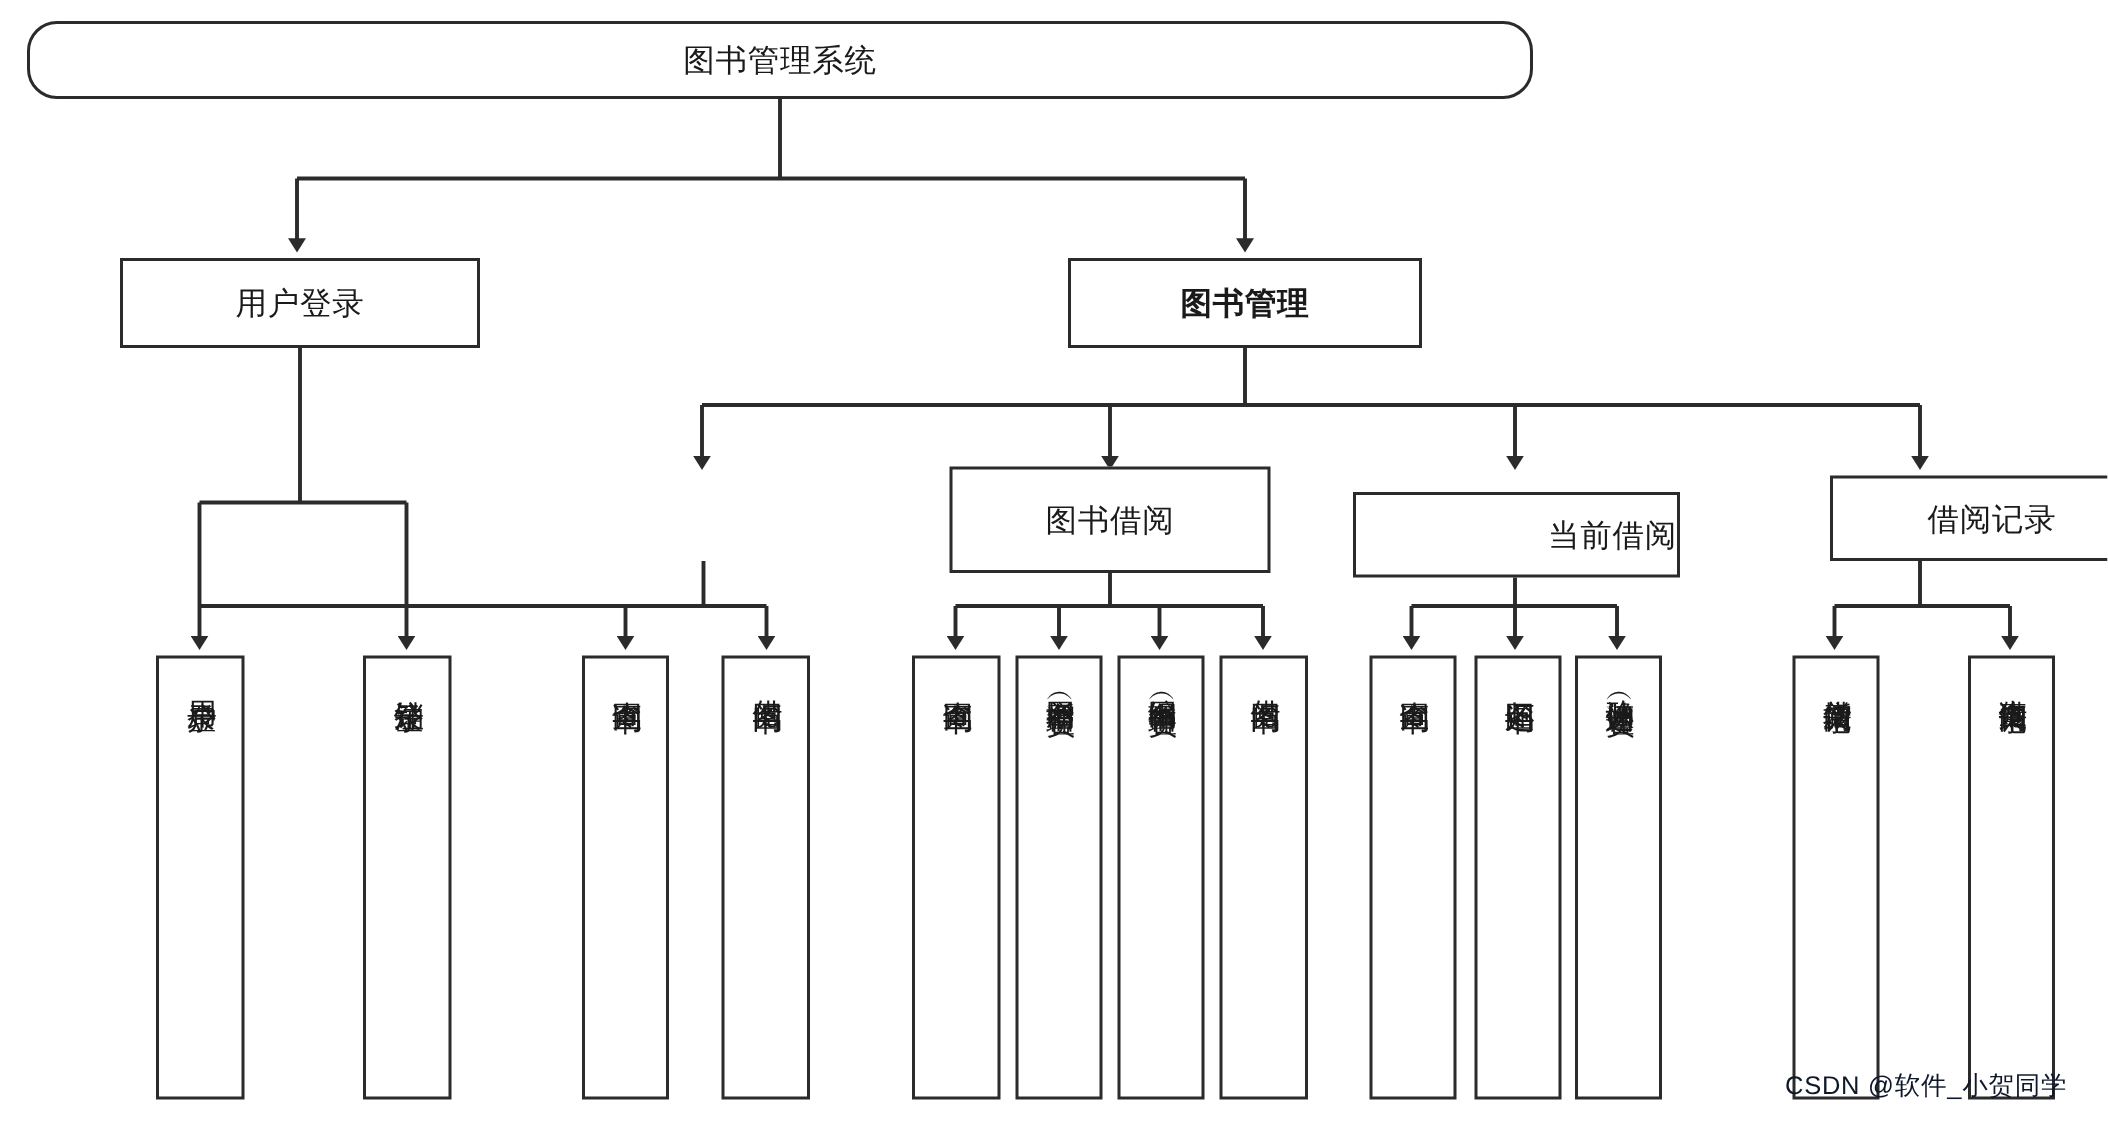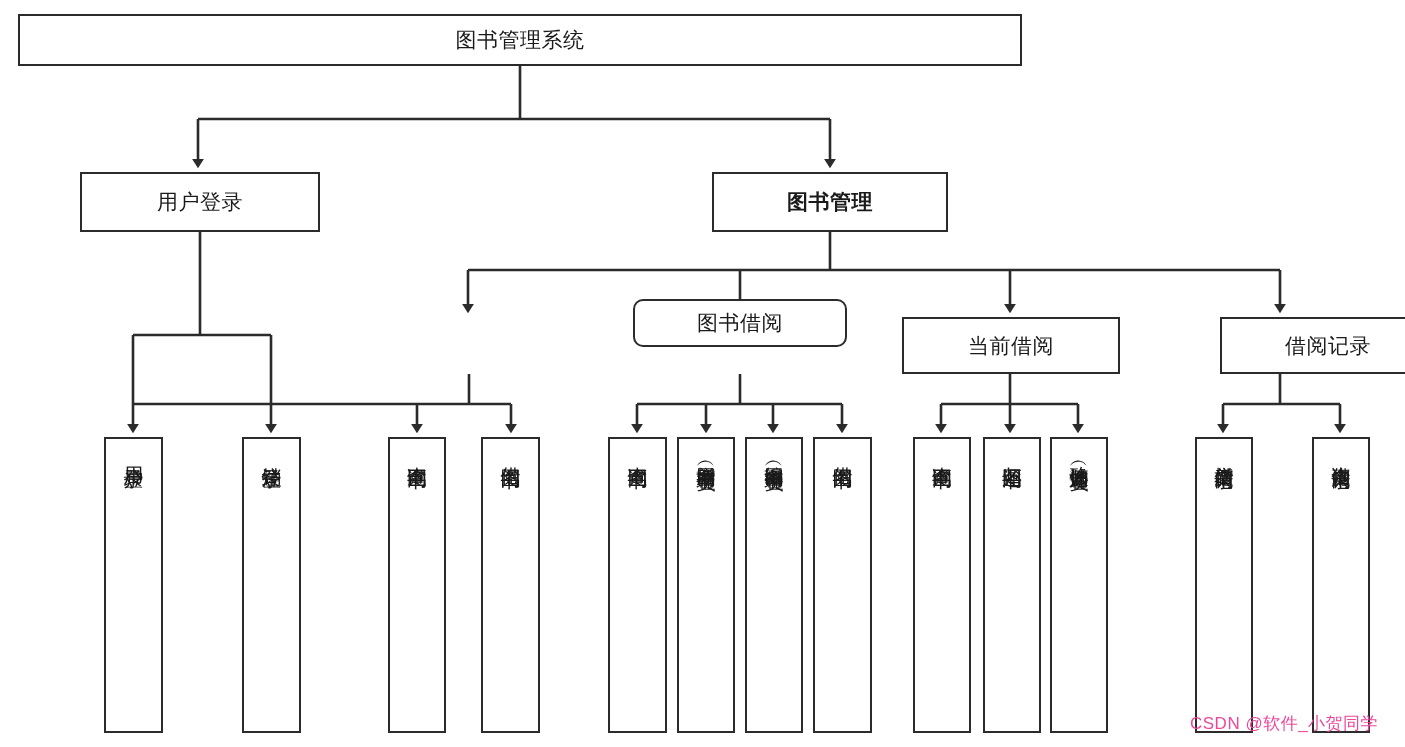--- a/index.html
+++ b/index.html
@@ -54,21 +54,21 @@
     color: #1a1a1a;
   }
   .node.vert.lvl-tall .vtext {
     font-size: 19px;
   }
   .watermark {
     position: absolute;
     left: 1190px;
     top: 712px;
     font-size: 17px;
-    color: #ec4899;
+    color: #0f172a;
     white-space: nowrap;
     letter-spacing: 0.5px;
   }
 </style>
 </head>
 <body>
 
 <div id="canvas">
 
   <svg id="edges" viewBox="0 0 1405 747" width="1405" height="747" aria-hidden="true">
@@ -114,35 +114,35 @@
       <path d="M1010,404 L1010,425" marker-end="url(#arrow)"></path>
       <path d="M1078,404 L1078,425" marker-end="url(#arrow)"></path>
 
       <path d="M1280,374 L1280,404"></path>
       <path d="M1223,404 L1340,404"></path>
       <path d="M1223,404 L1223,425" marker-end="url(#arrow)"></path>
       <path d="M1340,404 L1340,425" marker-end="url(#arrow)"></path>
     </g>
   </svg>
 
-  <div class="node horiz" style="left:18px; top:14px; width:1004px; height:52px;">
+  <div class="node horiz" style="left:18px; top:14px; width:1004px; height:52px;border-radius:20px;">
     <span>图书管理系统</span>
   </div>
 
   <div class="node horiz" style="left:80px; top:172px; width:240px; height:60px;">
     <span>用户登录</span>
   </div>
   <div class="node horiz" style="left:712px; top:172px; width:236px; height:60px;font-weight:bold;">
     <span>图书管理</span>
   </div>
 
-  <div class="node horiz" style="left:633px; top:299px; width:214px; height:48px;border-radius:10px;">
+  <div class="node horiz" style="left:633px; top:311px; width:214px; height:71px;">
     <span>图书借阅</span>
   </div>
-  <div class="node horiz" style="left:902px; top:317px; width:218px; height:57px;">
+  <div class="node horiz" style="left:902px; top:328px; width:218px; height:57px;justify-content:flex-end;">
     <span>当前借阅</span>
   </div>
   <div class="node horiz" style="left:1172px; top:317px; width:216px; height:57px;margin-left:48px;">
     <span>借阅记录</span>
   </div>
 
   <div class="node vert" style="left:104px; top:437px; width:59px; height:296px;">
     <span class="vtext">用户登录</span>
   </div>
   <div class="node vert" style="left:242px; top:437px; width:59px; height:296px;">

